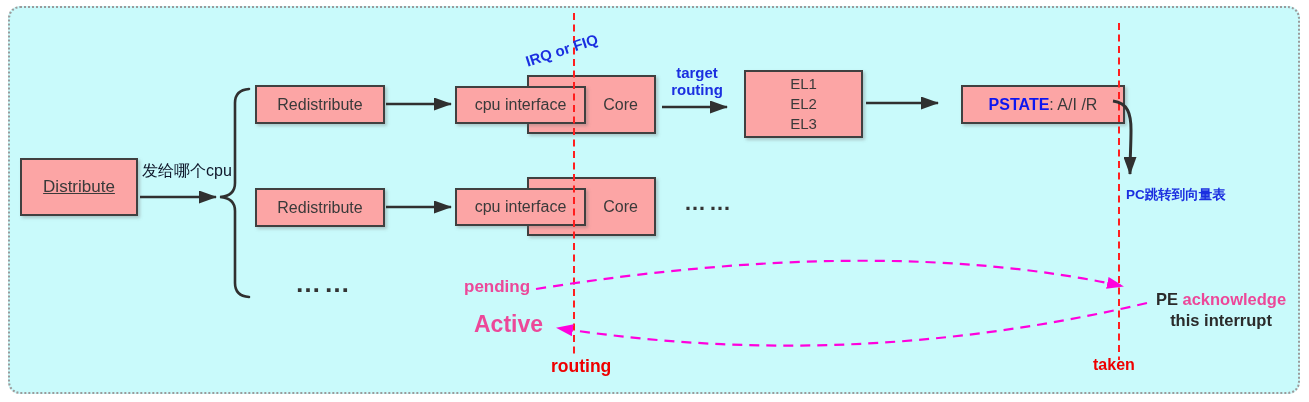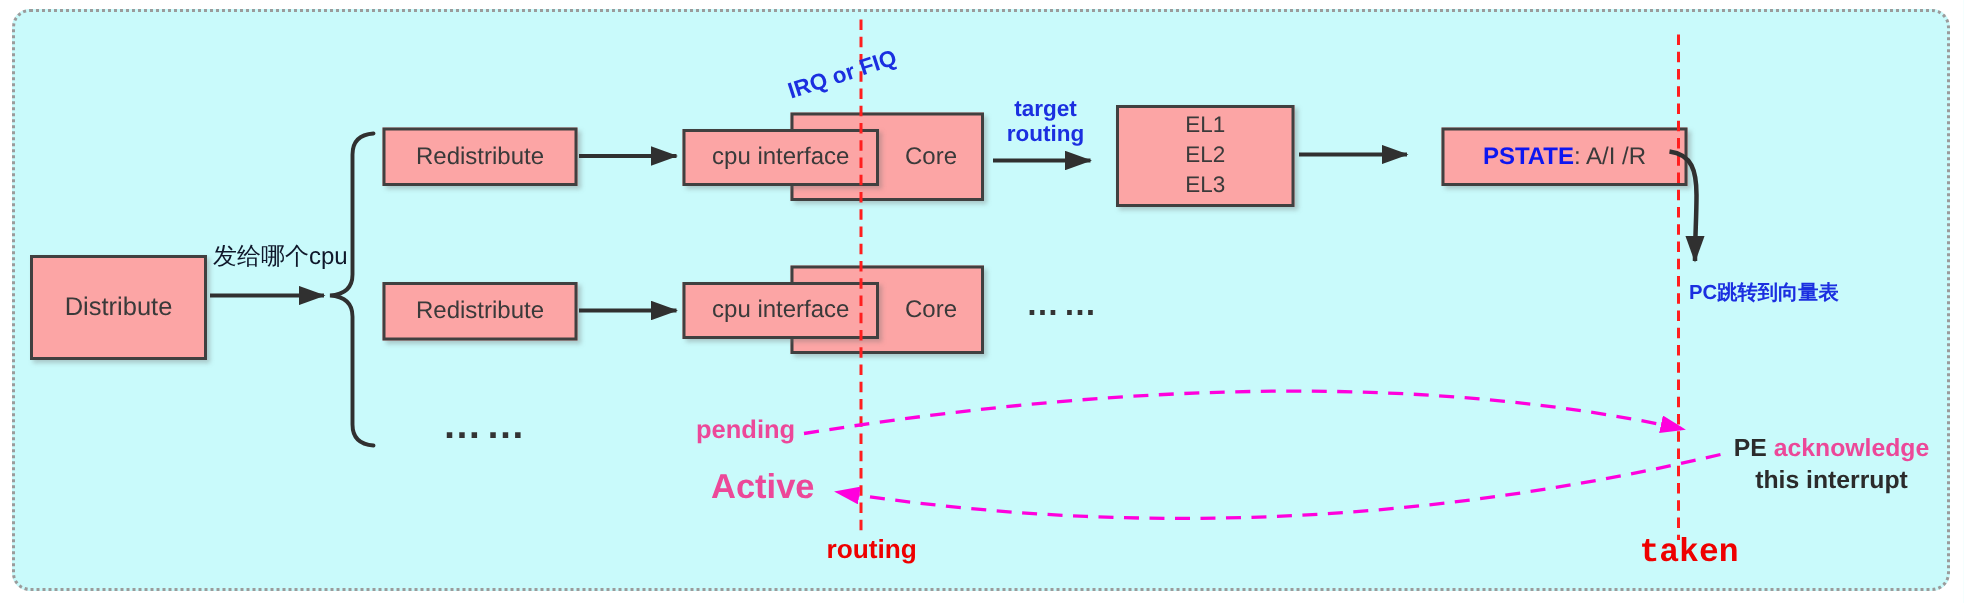--- a/index.html
+++ b/index.html
@@ -25,21 +25,21 @@
   .dark{color:#2b2b2b;font-weight:bold;}
   .ellipsis{color:#333333;font-weight:bold;letter-spacing:3px;}
 </style>
 </head>
 <body>
 
 <div id="stage">
 
   <div class="panel"></div>
 
-  <div class="box" style="left:20px;top:170px;width:118px;height:70px;font-size:17px;">
+  <div class="box" style="left:20px;top:158px;width:118px;height:58px;font-size:17px;text-decoration:underline;">
     <span>Distribute</span>
   </div>
 
   <div class="box" style="left:255px;top:85px;width:130px;height:39px;font-size:16px;">
     <span>Redistribute</span>
   </div>
 
   <div class="box" style="left:255px;top:188px;width:130px;height:39px;font-size:16px;">
     <span>Redistribute</span>
   </div>
@@ -105,21 +105,21 @@
   </div>
 
   <div class="lbl blue" style="left:1126px;top:186px;font-size:13.5px;">PC跳转到向量表</div>
 
   <div class="lbl magenta" style="left:464px;top:277px;font-size:17px;">pending</div>
 
   <div class="lbl magenta" style="left:474px;top:311px;font-size:23px;">Active</div>
 
   <div class="lbl red" style="left:551px;top:356px;font-size:17.5px;">routing</div>
 
-  <div class="lbl red" style="left:1093px;top:356px;font-size:22px;font-family:Liberation Mono, monospace;">taken</div>
+  <div class="lbl red" style="left:1093px;top:356px;font-size:16px;">taken</div>
 
   <div class="lbl dark" style="left:1150px;top:276px;width:142px;text-align:center;font-size:16.5px;line-height:21px;margin-top:13px;">
     <div>
       <span>PE</span>
       <span class="magenta">acknowledge</span>
     </div>
     <div>this interrupt</div>
   </div>
 
   <div class="lbl ellipsis" style="left:295px;top:268px;font-size:26px;">……</div>

